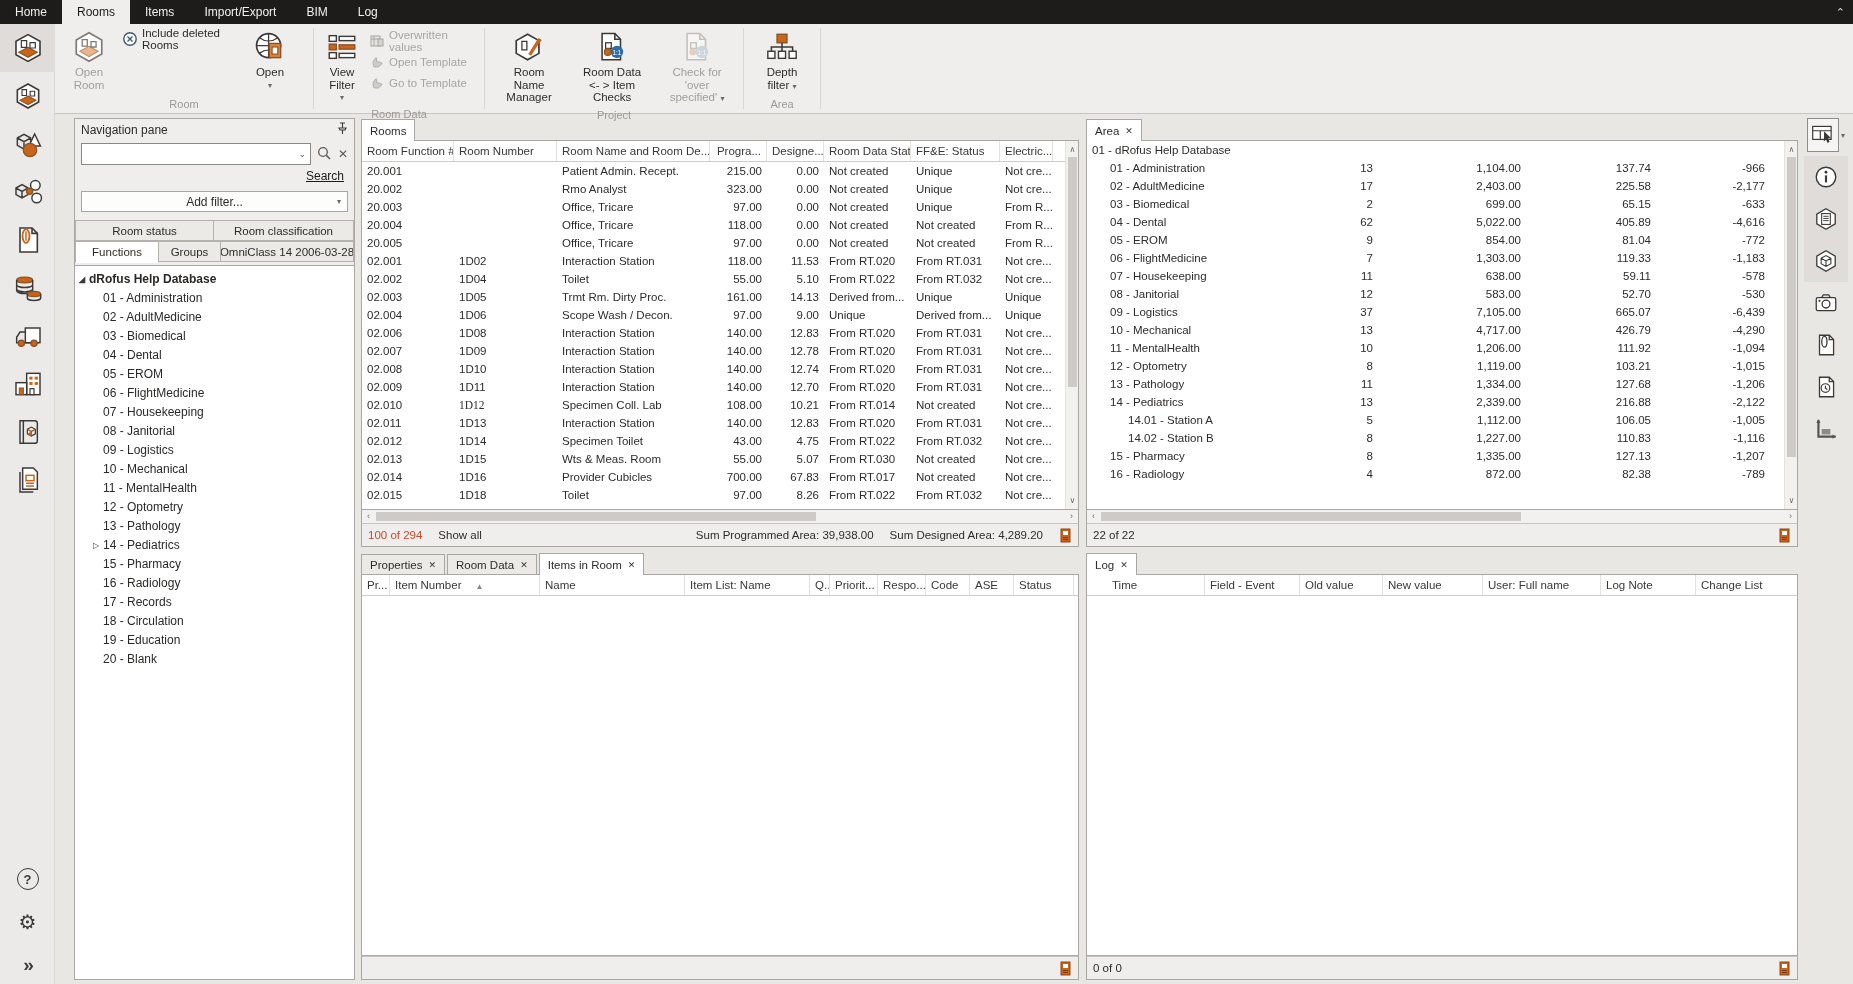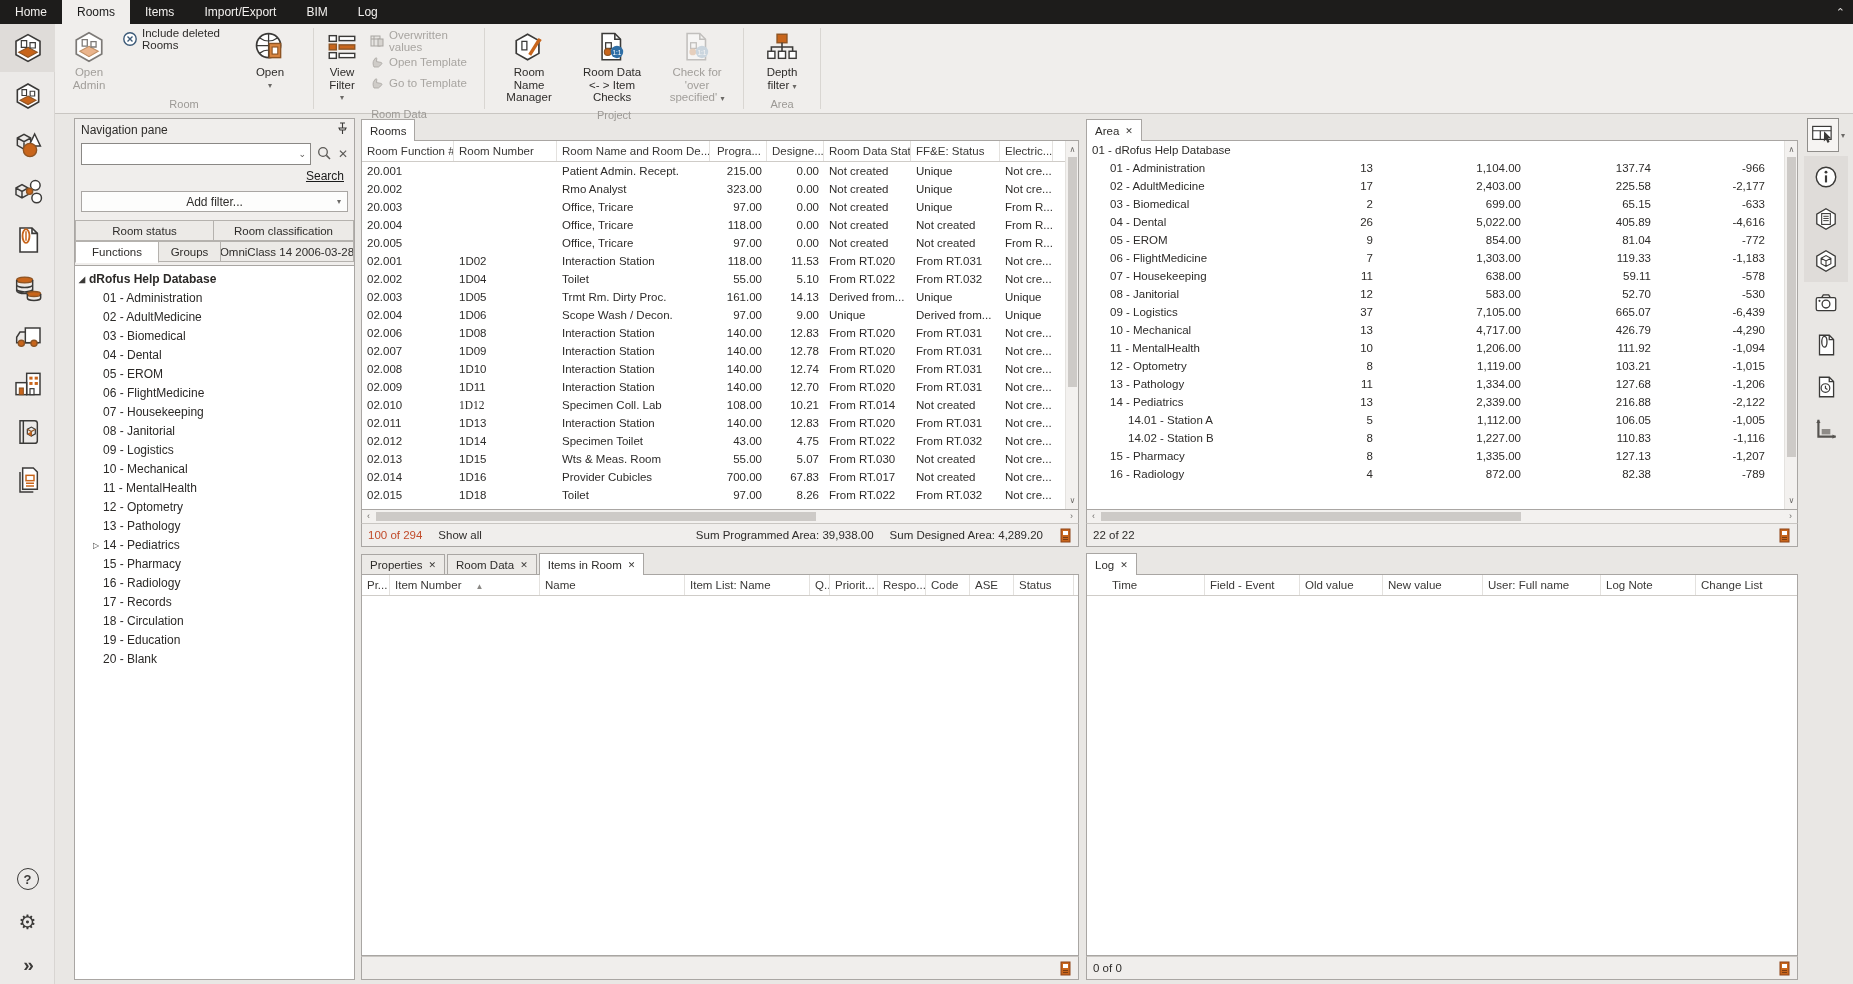--- a/index.html
+++ b/index.html
@@ -212,21 +212,21 @@
     <div class="rgroup" style="width:258px">
       <div class="rgroup-body">
         <div class="bigbtn disabled" style="width:52px">
           <span class="bicon">
             <svg viewBox="0 0 24 24">
                 <path d="M12 2 L21 7 V17 L12 22 L3 17 V7 Z" fill="#fff" stroke="#7d7a77" stroke-width="1.2"></path>
                 <path d="M12 11.5 L18.5 15 L12 18.8 L5.5 15 Z" fill="#eab48c" stroke="#c09066" stroke-width=".8"></path>
                 <path d="M7.2 6.8 h3.6 v4.6 h-3.6 Z M13.4 8.2 h3.6 v3.8 h-3.6 Z" fill="#fff" stroke="#7d7a77" stroke-width=".9"></path>
               </svg>
           </span>
-          <span>Open Admin</span>
+          <span>Open Room</span>
         </div>
         <div class="vstack" style="width:125px">
           <div class="smallbtn">
             <span class="sicon">
               <svg viewBox="0 0 16 16">
                   <circle cx="8" cy="8" r="6.2" fill="#fff" stroke="#3c5a78" stroke-width="1.4"></circle>
                   <path d="M5.5 5.5 L10.5 10.5 M10.5 5.5 L5.5 10.5" stroke="#3c5a78" stroke-width="1.4"></path>
                 </svg>
             </span>
             <span>Include deleted Rooms</span>
@@ -803,21 +803,21 @@
           </div>
           <div class="gr">
             <div class="gc" style="width: 196px; padding-left: 23px;">03 - Biomedical</div>
             <div class="gc num" style="width: 95px;">2</div>
             <div class="gc num" style="width: 148px;">699.00</div>
             <div class="gc num" style="width: 130px;">65.15</div>
             <div class="gc num" style="width: 114px;">-633</div>
           </div>
           <div class="gr">
             <div class="gc" style="width: 196px; padding-left: 23px;">04 - Dental</div>
-            <div class="gc num" style="width: 95px;">26</div>
+            <div class="gc num" style="width: 95px;">62</div>
             <div class="gc num" style="width: 148px;">5,022.00</div>
             <div class="gc num" style="width: 130px;">405.89</div>
             <div class="gc num" style="width: 114px;">-4,616</div>
           </div>
           <div class="gr">
             <div class="gc" style="width: 196px; padding-left: 23px;">05 - EROM</div>
             <div class="gc num" style="width: 95px;">9</div>
             <div class="gc num" style="width: 148px;">854.00</div>
             <div class="gc num" style="width: 130px;">81.04</div>
             <div class="gc num" style="width: 114px;">-772</div>

